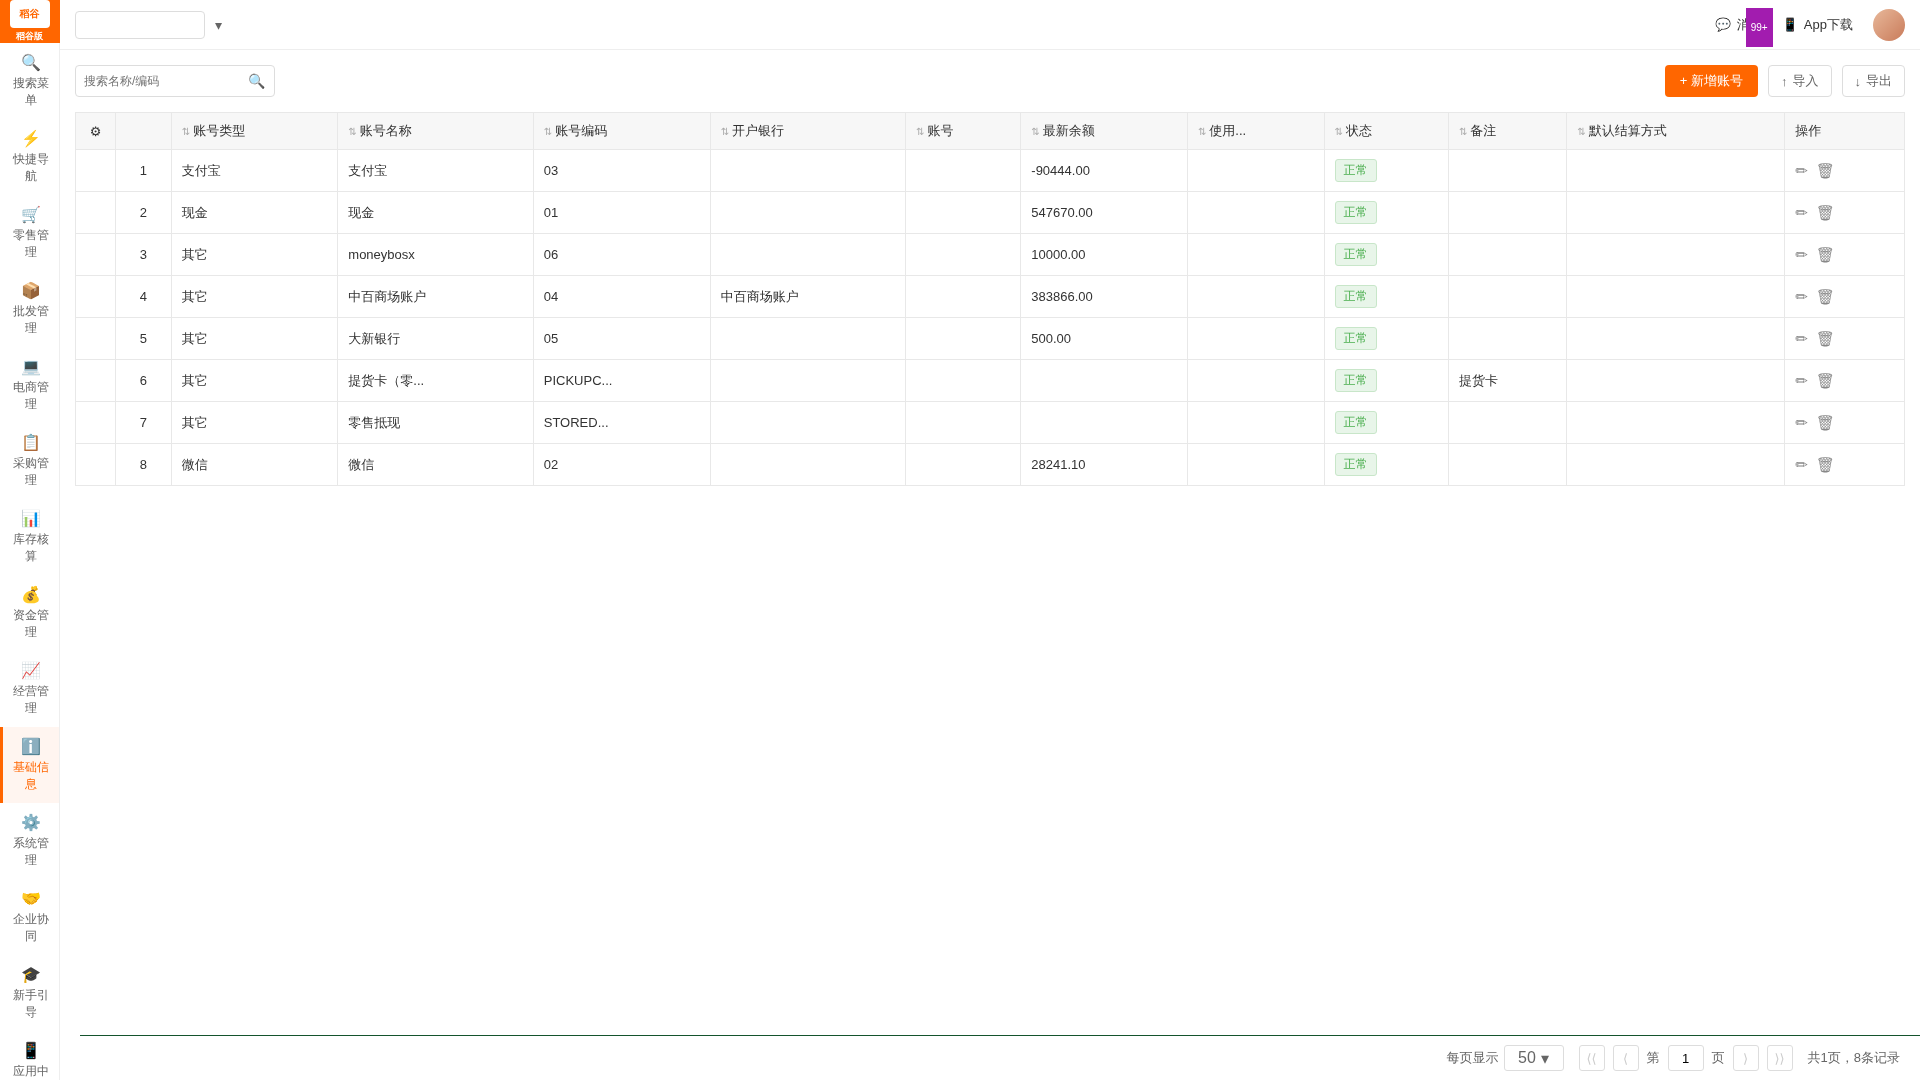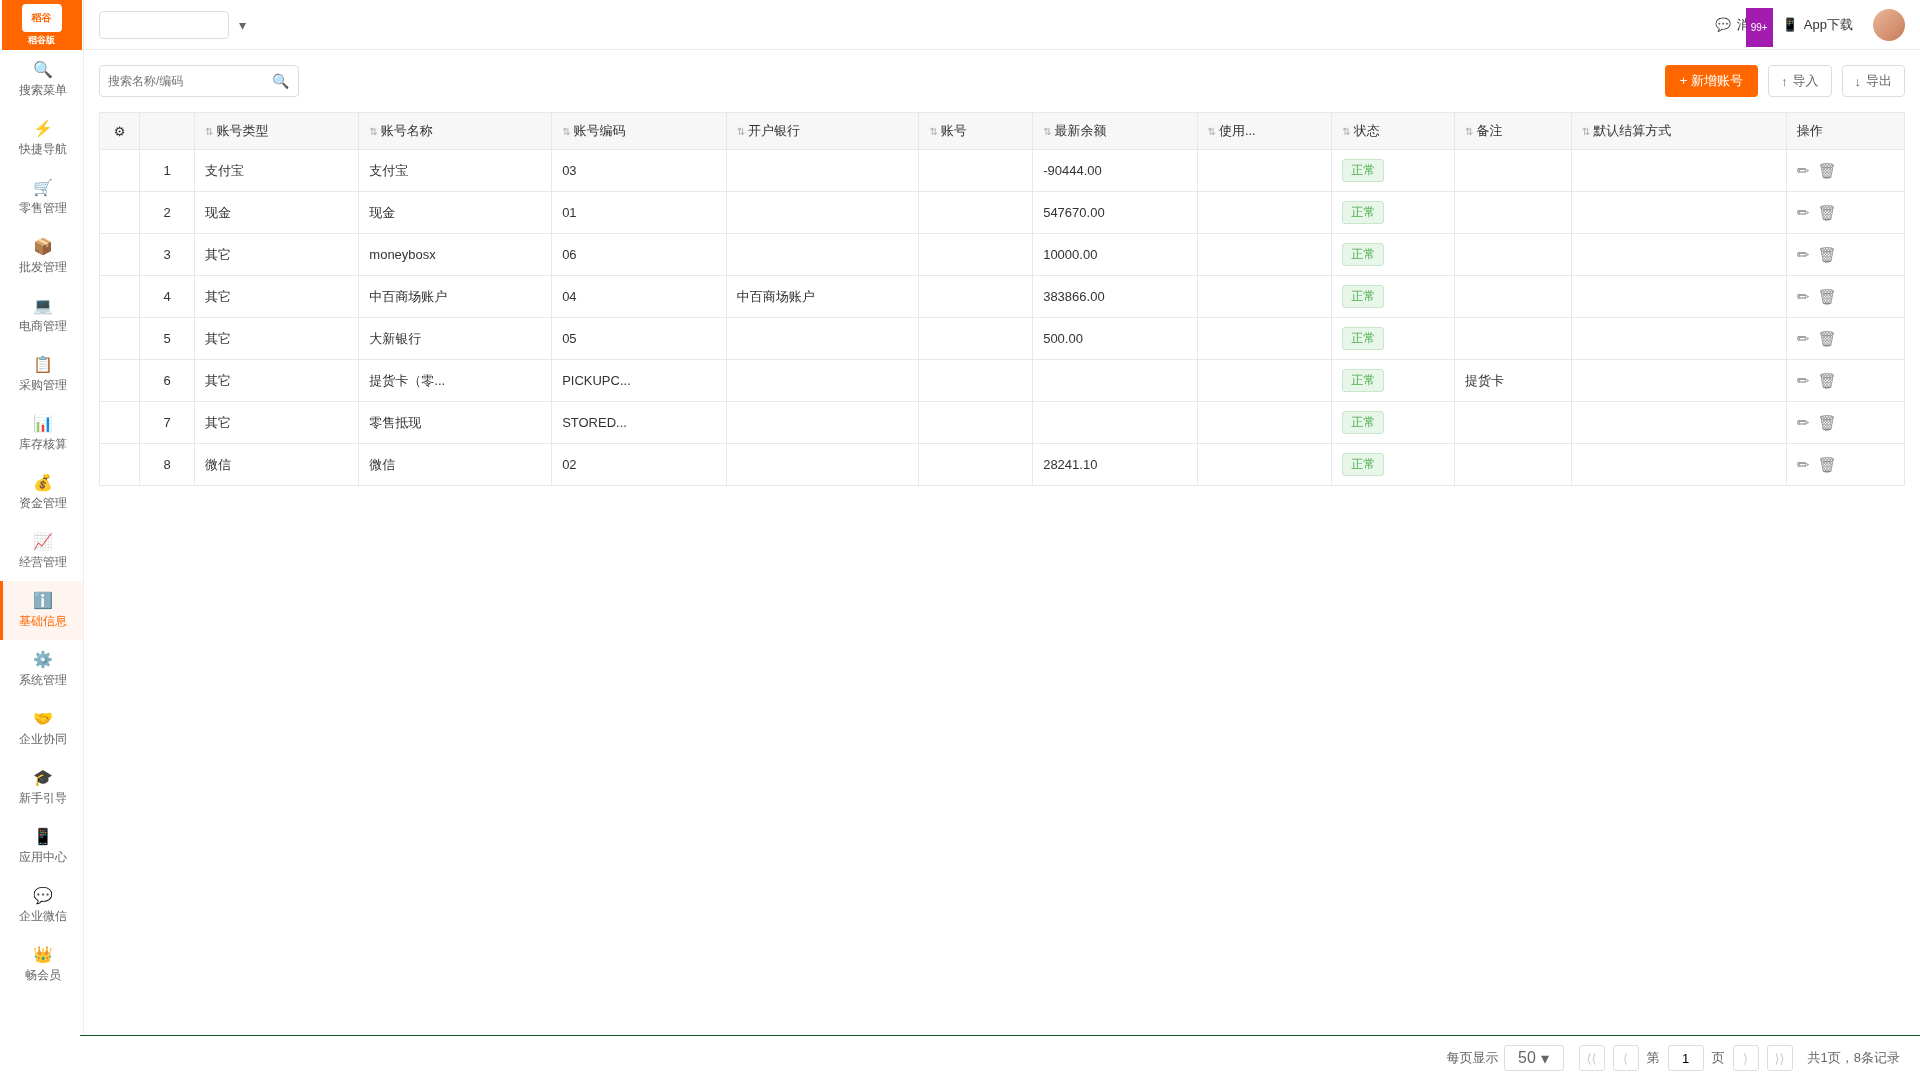--- a/index.html
+++ b/index.html
@@ -1,20 +1,20 @@
 <!DOCTYPE html>
 <html><head>
   <meta charset="utf-8">
   <style>
     * { box-sizing: border-box; margin: 0; padding: 0; }
     body { font-family: 'Microsoft YaHei', Arial, sans-serif; font-size: 13px; background: #f5f5f5; display: flex; height: 1080px; overflow: hidden; }
 
     
     .sidebar {
-      width: 84px;
+      width: 60px;
       background: #fff;
       display: flex;
       flex-direction: column;
       align-items: center;
       border-right: 1px solid #eee;
       flex-shrink: 0;
     }
     .sidebar-logo {
       width: 80px;
       height: 50px;

